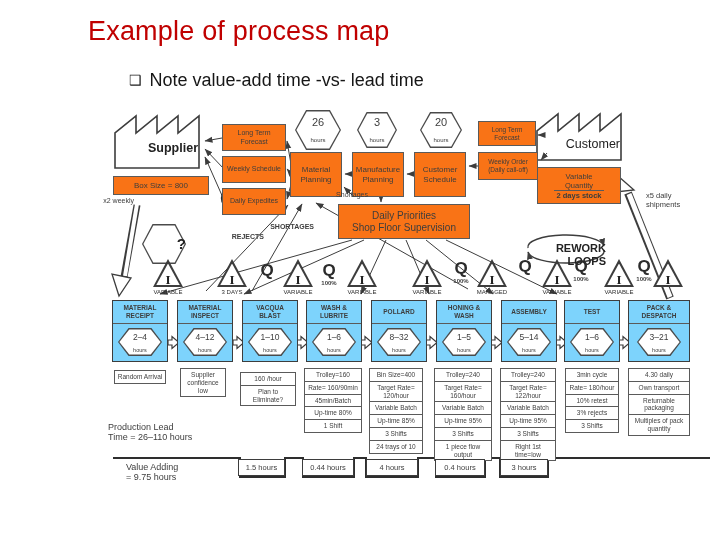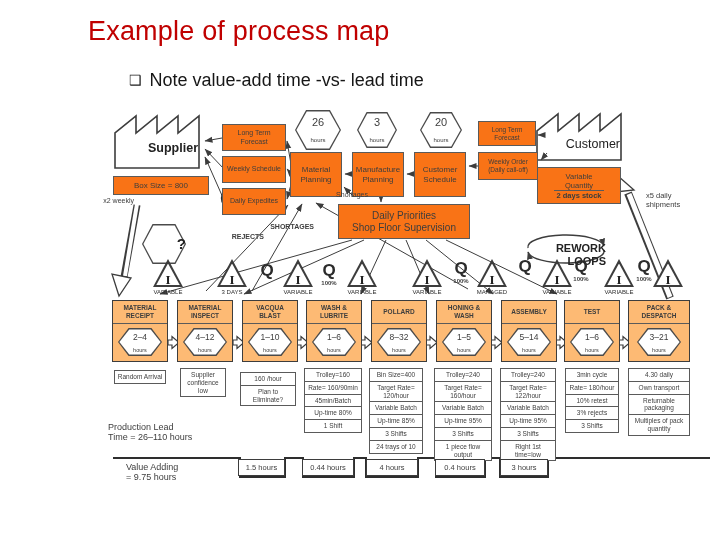--- a/index.html
+++ b/index.html
@@ -30,21 +30,21 @@
   .tri-out{position:absolute;inset:0;clip-path:polygon(50% 0,100% 100%,0 100%);background:#3d3d3d}
   .tri-in{position:absolute;left:3px;right:3px;top:4.5px;bottom:1.6px;clip-path:polygon(50% 0,100% 100%,0 100%);background:#fff}
   .tri-i{position:absolute;left:0;right:0;bottom:1px;text-align:center;
          font-family:"Liberation Serif",serif;font-weight:bold;font-size:13px;line-height:1;color:#222}
   .tri-label{position:absolute;top:289px;width:46px;font-size:6px;text-align:center;color:#2e2e2e}
   
   .qmark{position:absolute;width:26px;text-align:center;line-height:1}
   .q-letter{font-size:17px;font-weight:bold;color:#2b2b2b;display:block}
   .q-pct{font-size:6px;font-weight:bold;display:block;margin-top:1px}
   
-  .pbox{position:absolute;top:300px;width:56px;height:62px;border:1.3px solid #3d3d3d;background:#fdba74;box-sizing:border-box}
+  .pbox{position:absolute;top:300px;width:56px;height:62px;border:1.3px solid #3d3d3d;background:#7dd3fc;box-sizing:border-box}
   .pbox-title{height:22px;border-bottom:1px solid #5a5a5a;display:flex;align-items:center;justify-content:center;
               font-weight:bold;font-size:6.5px;line-height:1.2;text-align:center;padding:0 2px}
   .pbox-hex{position:relative;margin:4px auto 0;width:44px;height:28px}
   .pbox-hex .hex-v{top:4px;font-size:8.5px}
   .pbox-hex .hex-u{bottom:3px;font-size:5.5px}
   
   .dbox{position:absolute;top:368px;border:1px solid #5a5a5a;background:#fff;box-sizing:border-box}
   .dcell{font-size:6.5px;line-height:1.2;text-align:center;padding:2px 1px}
   .dcell+.dcell{border-top:1px solid #5a5a5a}
   

